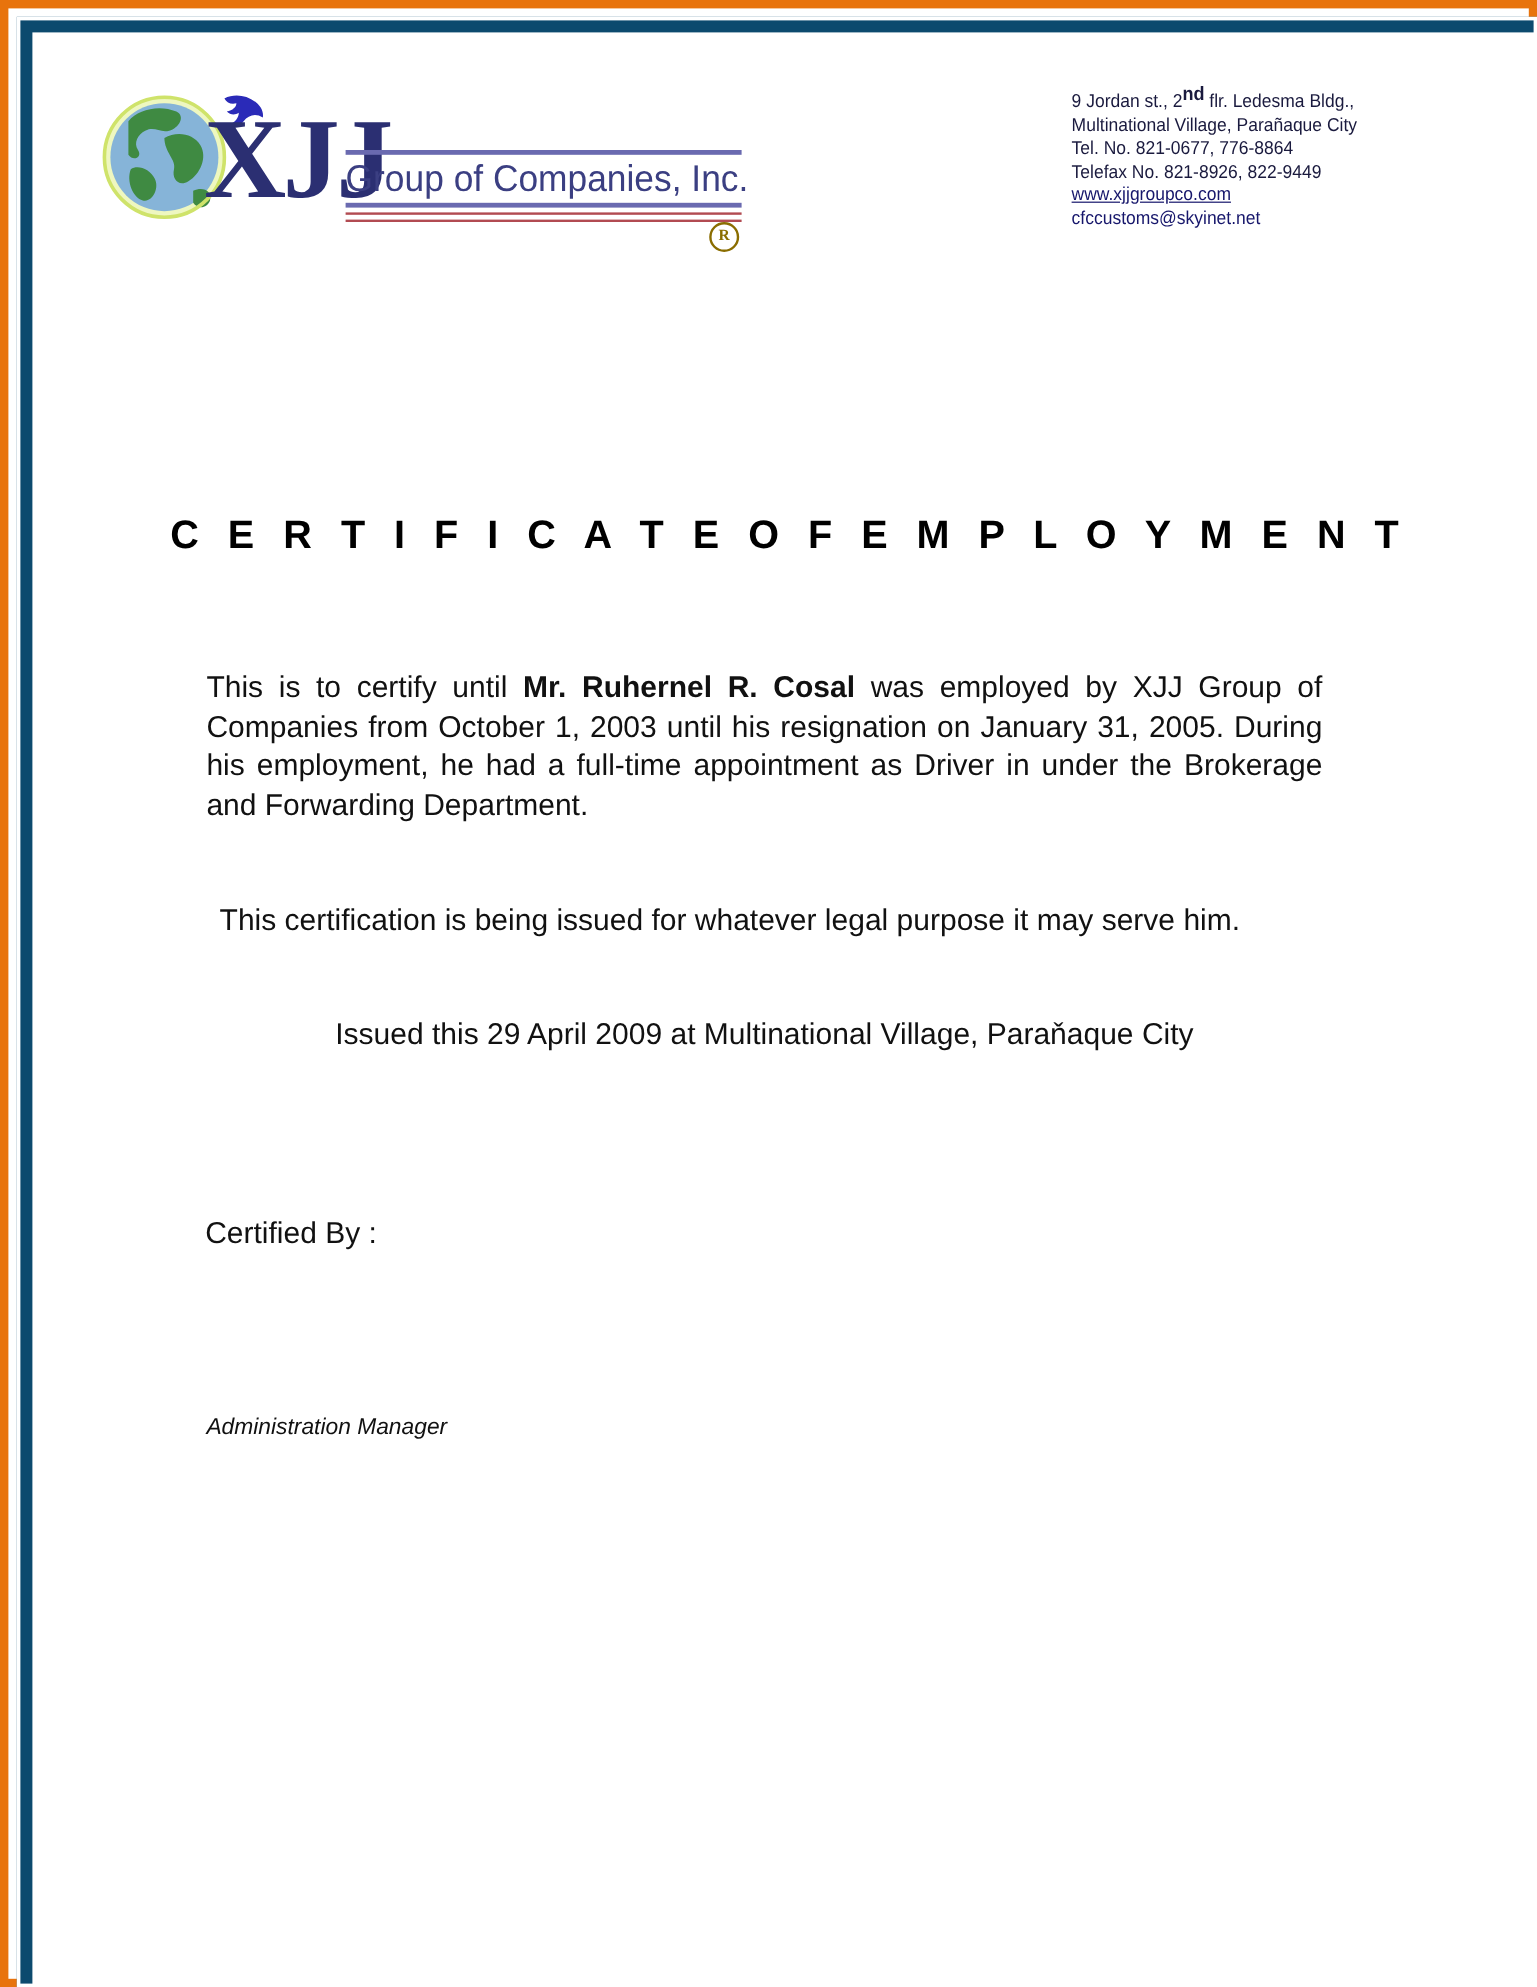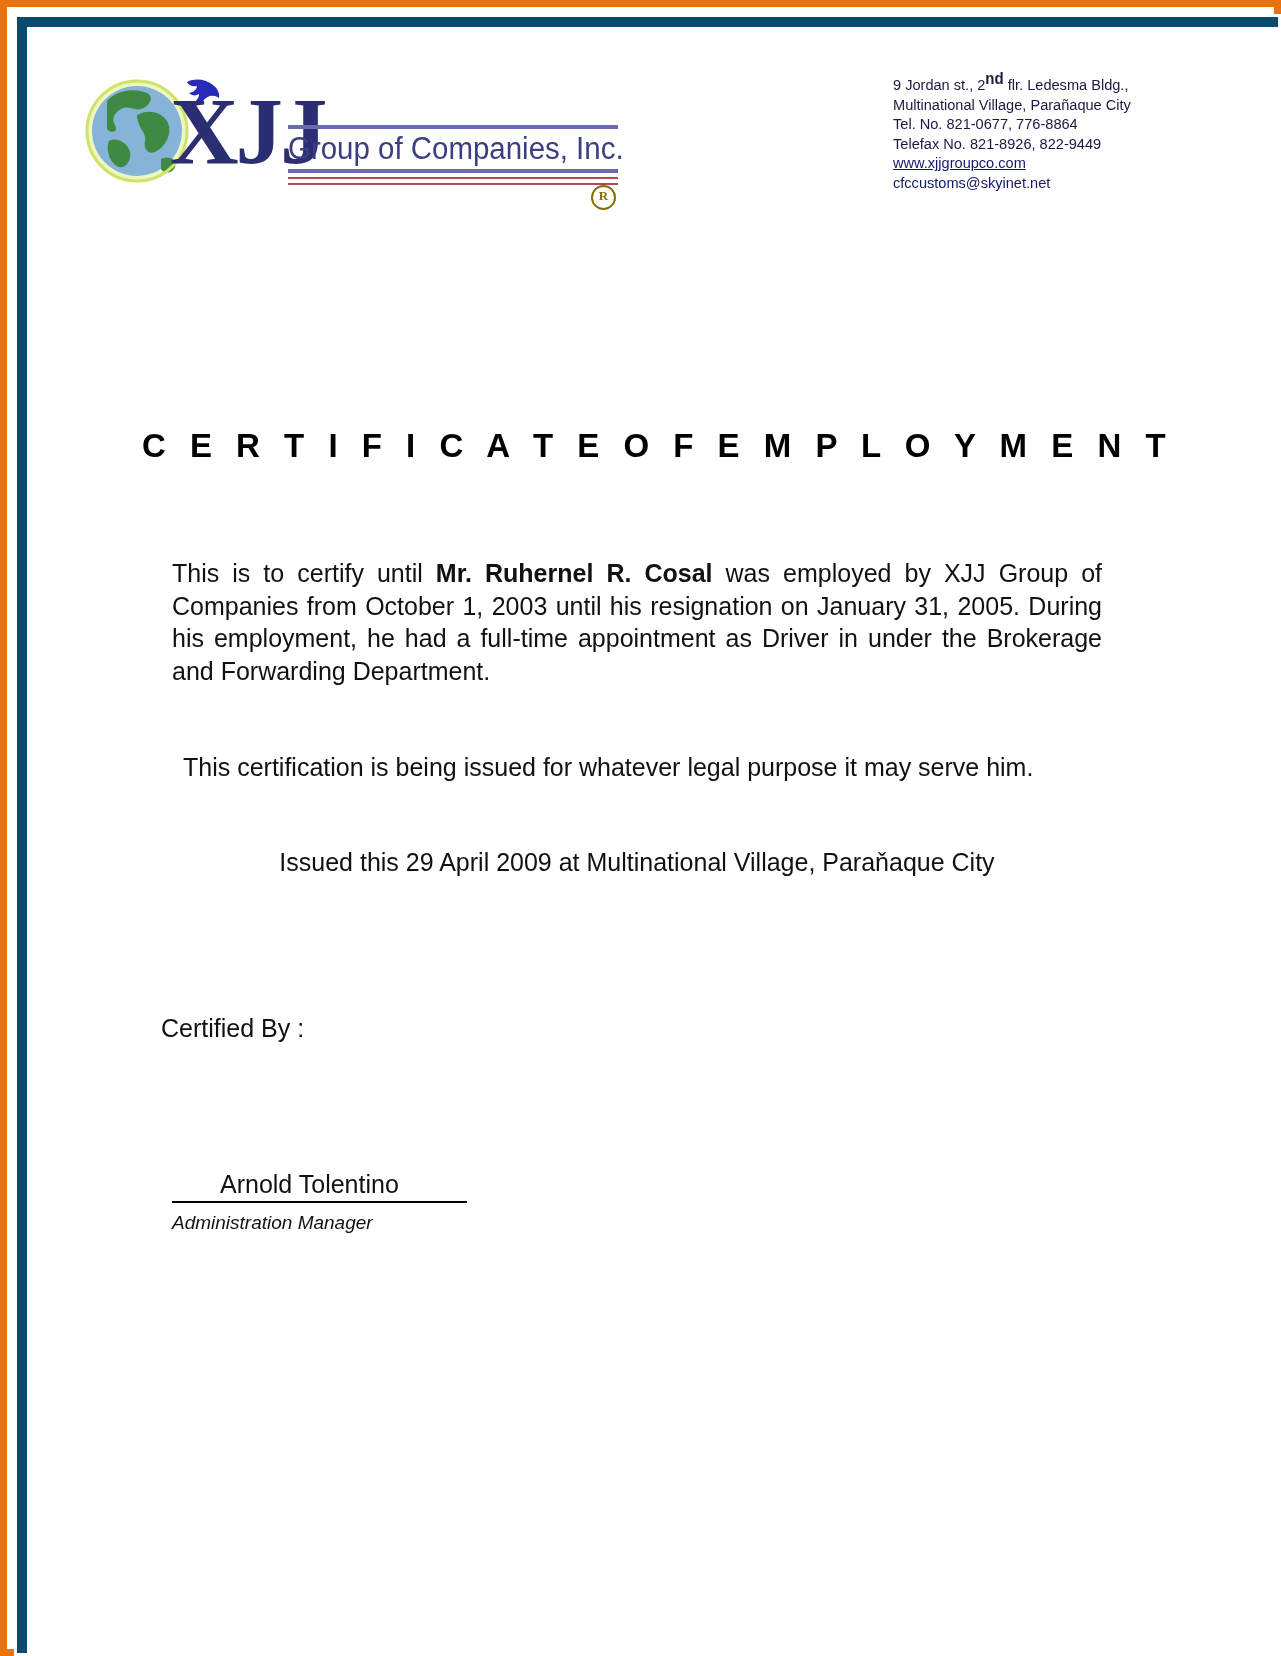--- a/index.html
+++ b/index.html
@@ -204,21 +204,21 @@
   .para-1 { margin: 0; }
   .para-2 { margin: 64px 0 0 11px; }
   .para-3 {
     margin: 62px 0 0 0;
     text-align: center;
   }
 
   
   .certified-by {
     position: absolute;
-    left: 134px;
+    left: 144px;
     top: 987px;
     font-family: "Liberation Sans", sans-serif;
     font-size: 25px;
     color: #111111;
   }
   .sign-block {
     position: absolute;
     left: 145px;
     top: 1143px;
     width: 430px;
@@ -293,19 +293,18 @@
         <p class="para para-1"><span>This is to certify until </span><b>Mr. Ruhernel  R. Cosal</b><span> was employed by XJJ  Group of Companies from October 1, 2003 until his resignation on January 31, 2005. During his employment, he had a full-time appointment as Driver in under the Brokerage and Forwarding Department.</span></p>
 
         <p class="para para-2">This certification is being issued  for whatever legal purpose it may serve him.</p>
 
         <p class="para para-3">Issued this 29 April 2009 at Multinational Village, Paraňaque  City</p>
       </div>
 
       <div class="certified-by">Certified By :</div>
 
       <div class="sign-block">
-        <div class="signer-name">Arnold Tolentino</div>
         <div class="signer-title">Administration Manager</div>
       </div>
 
     </div>
   </div>
 </div>
 
 </body></html>

